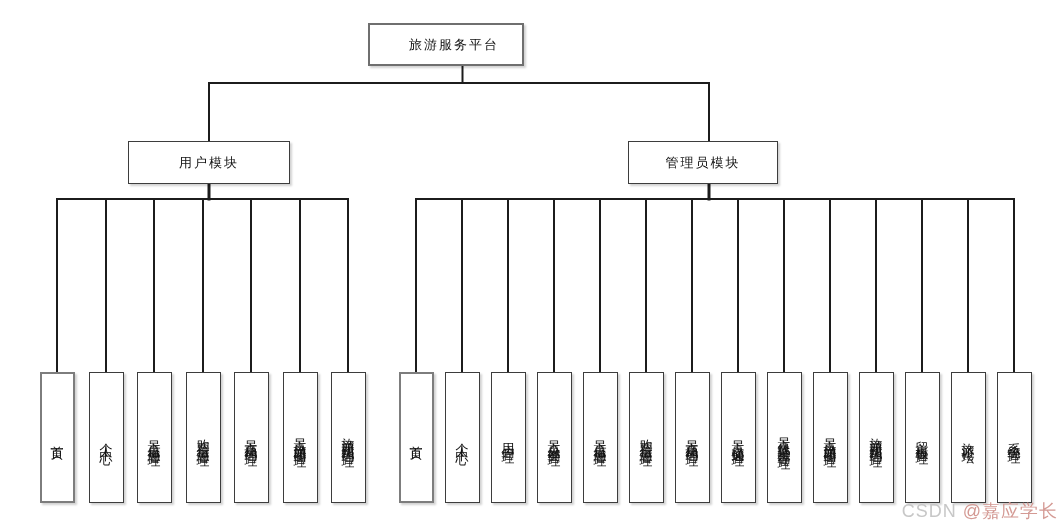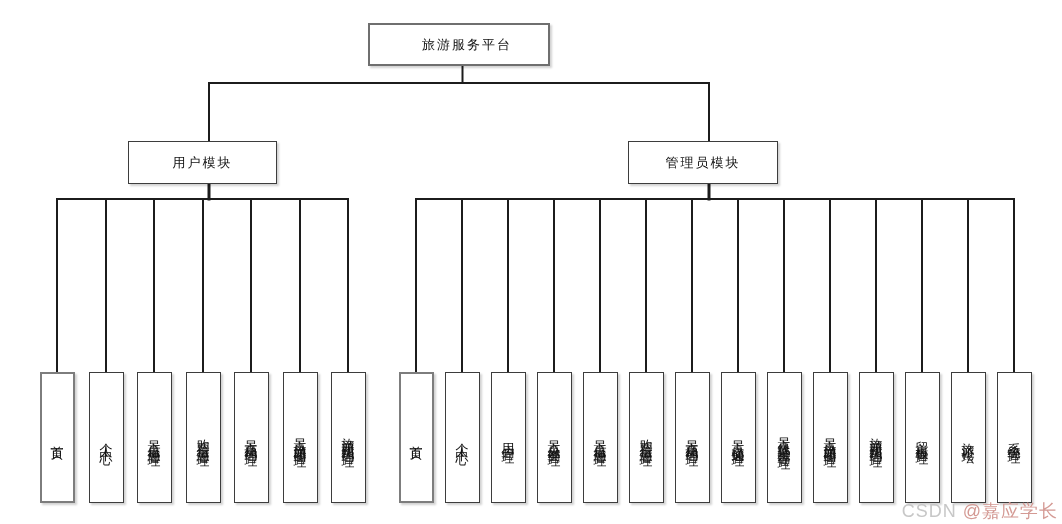--- a/index.html
+++ b/index.html
@@ -92,26 +92,26 @@
       <line x1="692" y1="199" x2="692" y2="372" stroke="#1c1c1c" stroke-width="2" stroke-linecap="square"></line>
       <line x1="738" y1="199" x2="738" y2="372" stroke="#1c1c1c" stroke-width="2" stroke-linecap="square"></line>
       <line x1="784" y1="199" x2="784" y2="372" stroke="#1c1c1c" stroke-width="2" stroke-linecap="square"></line>
       <line x1="830" y1="199" x2="830" y2="372" stroke="#1c1c1c" stroke-width="2" stroke-linecap="square"></line>
       <line x1="876" y1="199" x2="876" y2="372" stroke="#1c1c1c" stroke-width="2" stroke-linecap="square"></line>
       <line x1="922" y1="199" x2="922" y2="372" stroke="#1c1c1c" stroke-width="2" stroke-linecap="square"></line>
       <line x1="968" y1="199" x2="968" y2="372" stroke="#1c1c1c" stroke-width="2" stroke-linecap="square"></line>
       <line x1="1014" y1="199" x2="1014" y2="372" stroke="#1c1c1c" stroke-width="2" stroke-linecap="square"></line>
     </svg>
 
-  <div class="box root" id="root-box" style="left: 368px; top: 23px; width: 182px; height: 43px; padding-left: 16px;">
+  <div class="box root" id="root-box" style="left: 368px; top: 23px; width: 156px; height: 43px; padding-left: 16px;">
     <span>旅游服务平台</span>
   </div>
 
   <div id="nodes">
-      <div class="box module" style="left: 128px; top: 141px; width: 149px; height: 43px;">
+      <div class="box module" style="left: 128px; top: 141px; width: 162px; height: 43px;">
         <span>用户模块</span>
       </div>
       <div class="box leaf emph" style="left: 39.5px; top: 372px; width: 35px; height: 131px;">
         <span class="vtext">首页</span>
       </div>
       <div class="box leaf" style="left: 88.5px; top: 372px; width: 35px; height: 131px;">
         <span class="vtext">个人中心</span>
       </div>
       <div class="box leaf" style="left: 136.5px; top: 372px; width: 35px; height: 131px;">
         <span class="vtext">景点信息管理</span>

